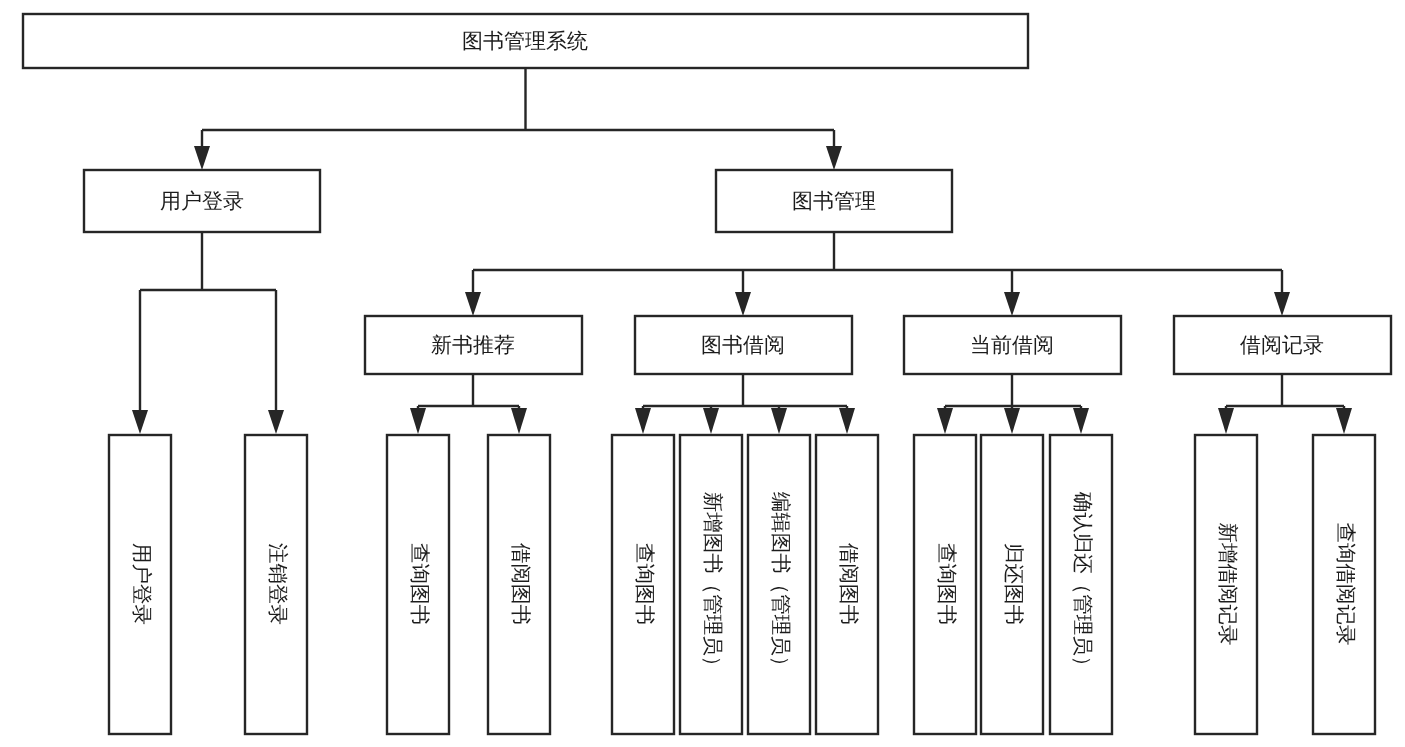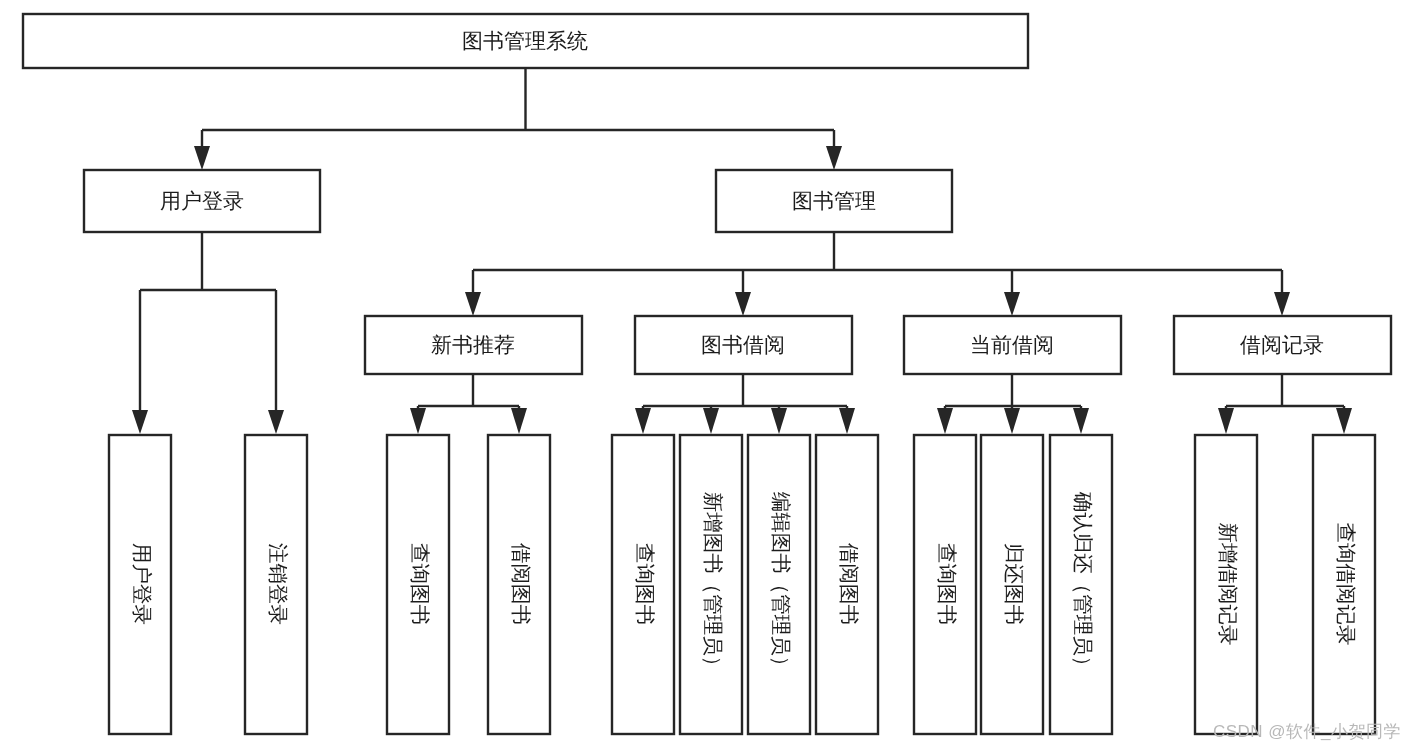--- a/index.html
+++ b/index.html
@@ -195,14 +195,13 @@
       <rect class="node-box" x="1191" y="435" width="62" height="299"></rect>
       <text class="node-label label-v" transform="translate(1222,584) rotate(90)" x="0" y="0">新增借阅记录</text>
     </g>
     <g>
       <rect class="node-box" x="1309" y="435" width="62" height="299"></rect>
       <text class="node-label label-v" transform="translate(1340,584) rotate(90)" x="0" y="0">查询借阅记录</text>
     </g>
 
   </svg>
 
-  <div class="watermark">CSDN @软件_小贺同学</div>
 </div>
 
 </body></html>

